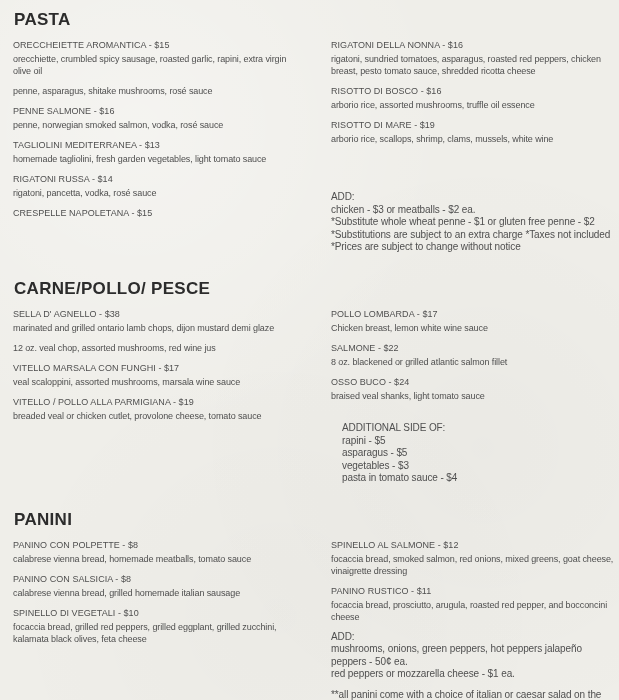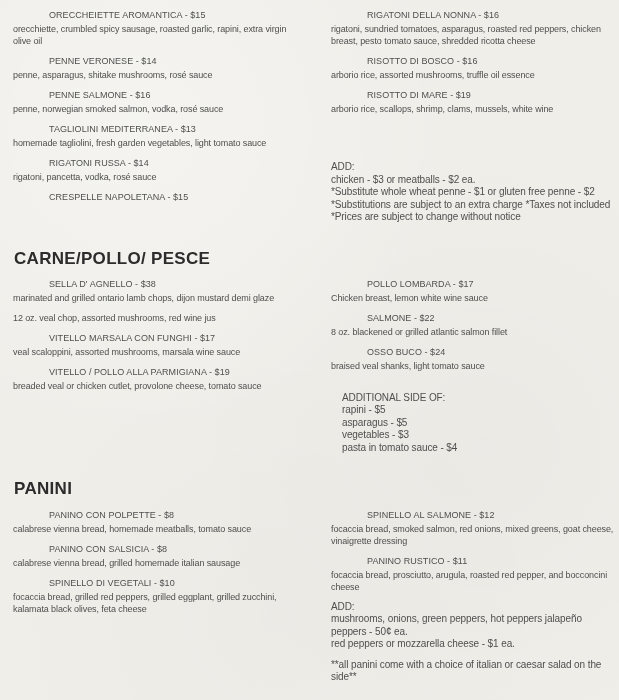--- a/index.html
+++ b/index.html
@@ -26,49 +26,48 @@
   .cols { display: flex; gap: 30px; }
   .col { width: 288px; flex: 0 0 288px; }
   .menu-item { margin-bottom: 8px; }
   .item-title {
     font-size: 9px;
     line-height: 12px;
     letter-spacing: .05px;
     color: var(--text, #4f4f4f);
     margin-bottom: 2px;
     text-transform: none;
-    margin-left: 36px;
   }
   .item-desc {
     font-size: 9px;
     line-height: 12px;
     letter-spacing: -0.1px;
     color: var(--text, #4f4f4f);
   }
   .menu-note {
     font-size: 10px;
     line-height: 12.5px;
     letter-spacing: -0.1px;
     color: var(--text, #4f4f4f);
     margin-bottom: 8px;
   }
 </style>
 </head>
 <body>
 
 <main class="menu" id="menu-root">
     <section class="menu-section">
+      <h2 class="section-title">PASTA</h2>
       <div class="cols">
         <div class="col">
           <div class="menu-item">
             <div class="item-title">ORECCHEIETTE AROMANTICA - $15</div>
             <div class="item-desc">orecchiette, crumbled spicy sausage, roasted garlic, rapini, extra virgin olive oil</div>
           </div>
           <div class="menu-item">
-            <div class="item-title">PENNE VERONESE - $14</div>
             <div class="item-desc">penne, asparagus, shitake mushrooms, rosé sauce</div>
           </div>
           <div class="menu-item">
             <div class="item-title">PENNE SALMONE - $16</div>
             <div class="item-desc">penne, norwegian smoked salmon, vodka, rosé sauce</div>
           </div>
           <div class="menu-item">
             <div class="item-title">TAGLIOLINI MEDITERRANEA - $13</div>
             <div class="item-desc">homemade tagliolini, fresh garden vegetables, light tomato sauce</div>
           </div>

